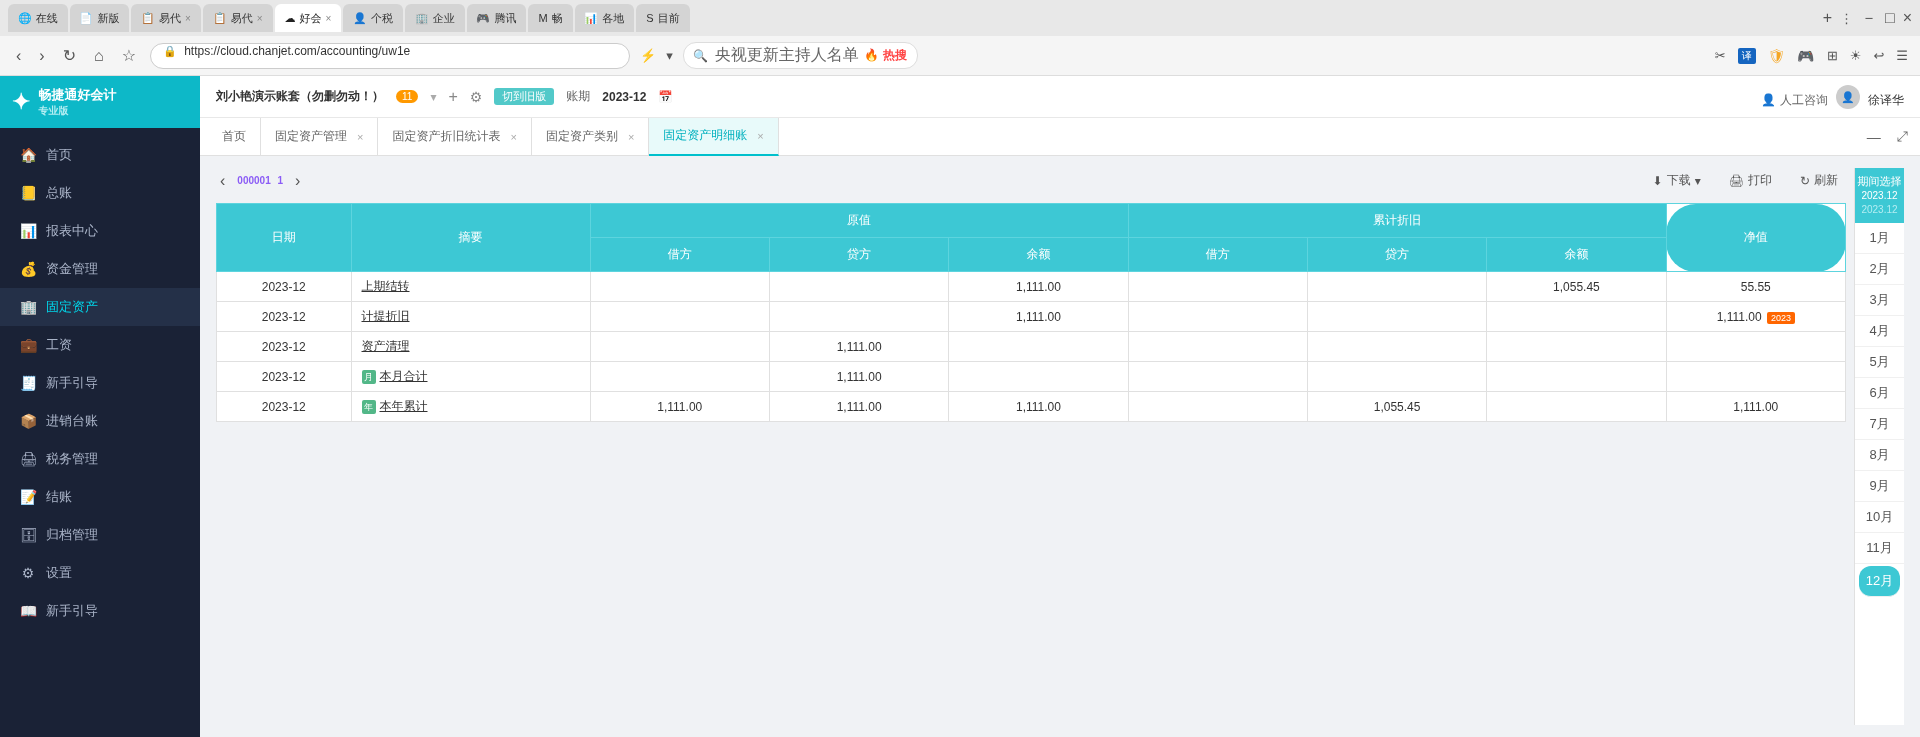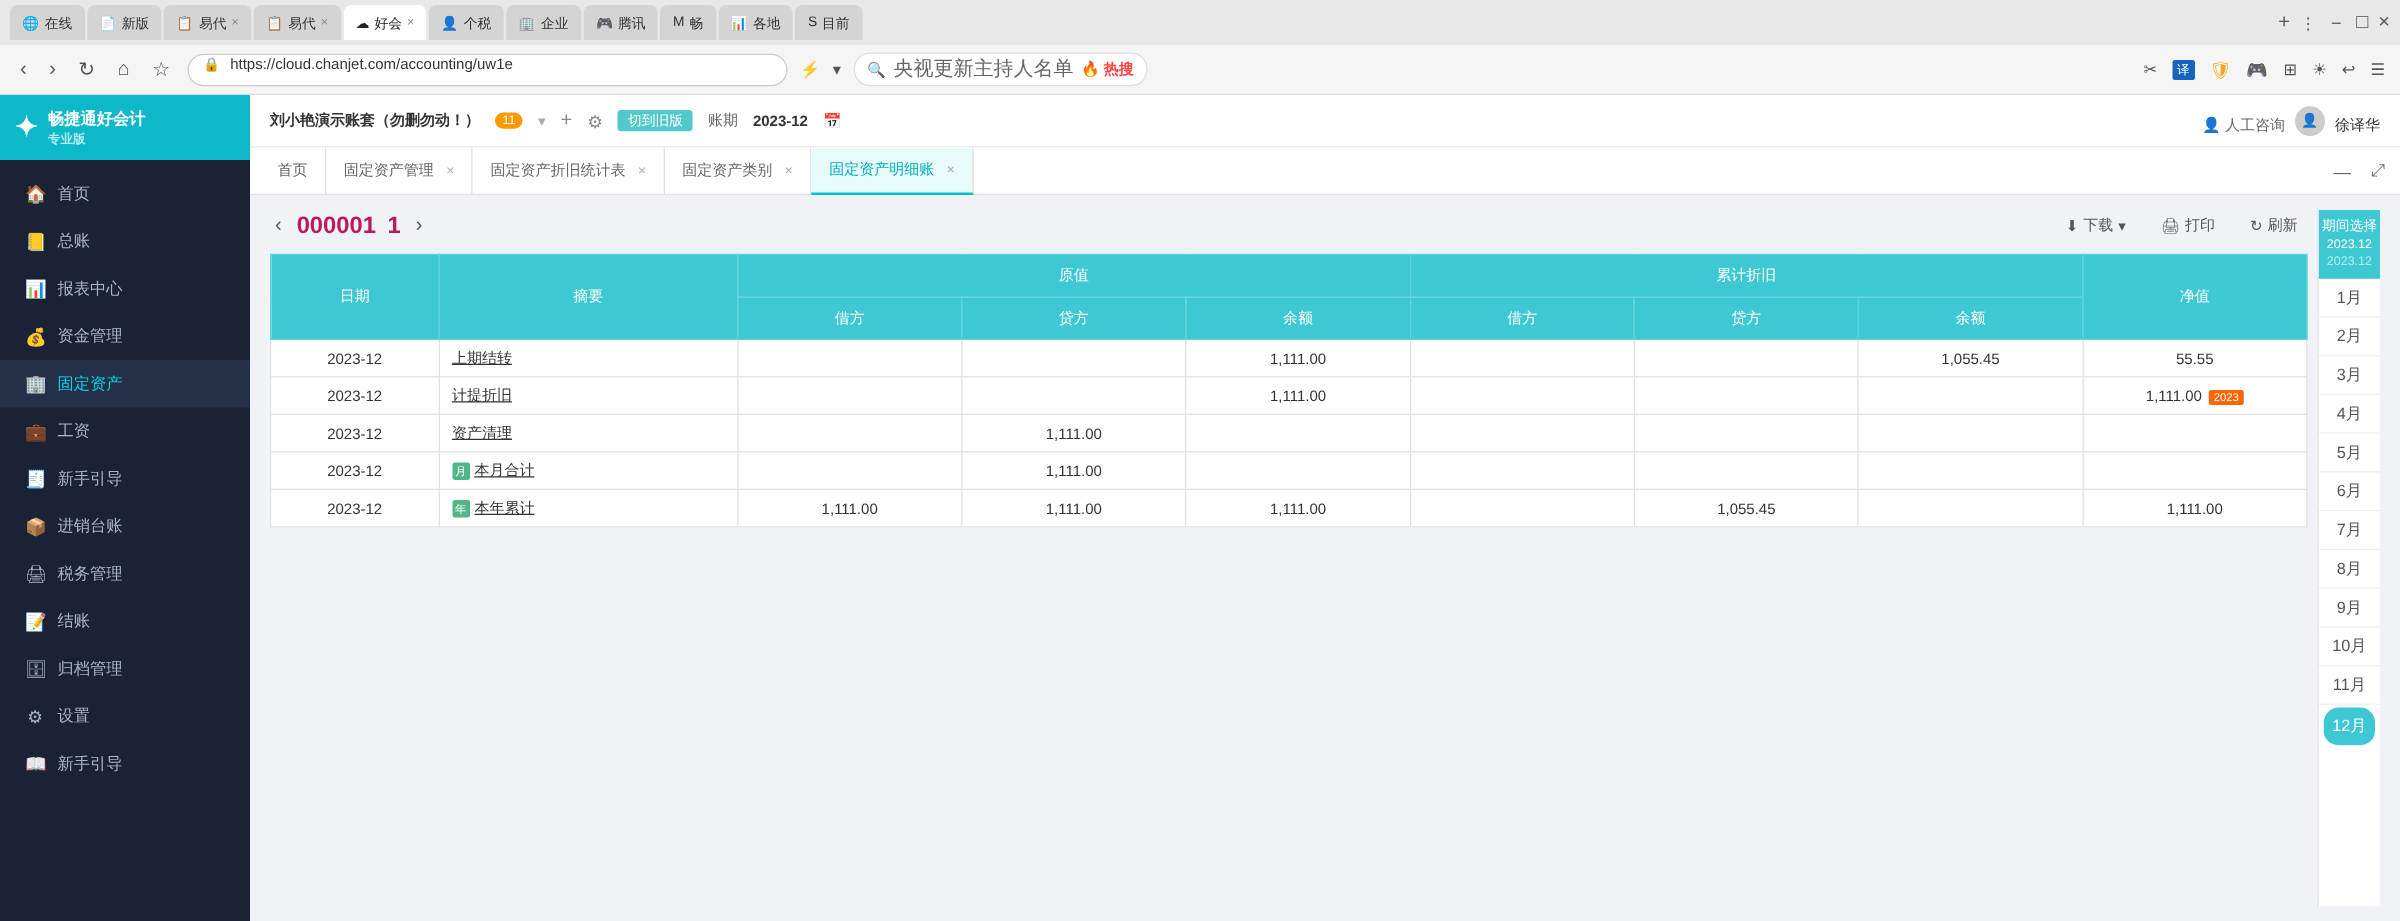--- a/index.html
+++ b/index.html
@@ -46,21 +46,21 @@
     .page-tab-close { color: #aaa; font-size: 11px; cursor: pointer; margin-left: 4px; }
     .icon-btn { font-size: 14px; color: #666; cursor: pointer; padding: 4px; }
 
     
     .content-area { flex: 1; padding: 12px 16px; overflow: auto; display: flex; gap: 8px; }
     .ledger-main { flex: 1; }
 
     
     .nav-bar { display: flex; align-items: center; justify-content: space-between; margin-bottom: 10px; }
     .nav-bar-left { display: flex; align-items: center; gap: 8px; }
-    .nav-code { font-size: 19px; color: #be185d; font-weight: bold; }
+    .nav-code { font-size: 10px; color: #8b5cf6; font-weight: bold; }
     .nav-arrow { cursor: pointer; font-size: 16px; color: #555; padding: 0 4px; }
     .nav-bar-right { display: flex; align-items: center; gap: 12px; }
     .action-btn { display: flex; align-items: center; gap: 4px; color: #555; font-size: 12px; cursor: pointer; padding: 4px 8px; border-radius: 3px; }
 
     
     .ledger-table { width: 100%; border-collapse: collapse; background: #fff; font-size: 12px; }
     .ledger-table th { background: #3dc8d4; color: #fff; text-align: center; padding: 8px 6px; border: 1px solid #5dd4de; font-weight: normal; }
     .ledger-table td { border: 1px solid #e0e0e0; padding: 6px 10px; text-align: center; color: #333; }
     .ledger-table td.text-left { text-align: left; text-decoration: underline; }
     .ledger-table td.text-center { text-align: center; }
@@ -304,21 +304,21 @@
           </div>
         </div>
 
         <table class="ledger-table">
           <thead>
             <tr>
               <th rowspan="2" style="width:90px;">日期</th>
               <th rowspan="2" style="width:160px;">摘要</th>
               <th colspan="3">原值</th>
               <th colspan="3">累计折旧</th>
-              <th rowspan="2" style="width:120px;">净值</th>
+              <th rowspan="2" style="width:120px;border-radius:30px;">净值</th>
             </tr>
             <tr>
               <th style="width:120px;">借方</th>
               <th style="width:120px;">贷方</th>
               <th style="width:120px;">余额</th>
               <th style="width:120px;">借方</th>
               <th style="width:120px;">贷方</th>
               <th style="width:120px;">余额</th>
             </tr>
           </thead>

